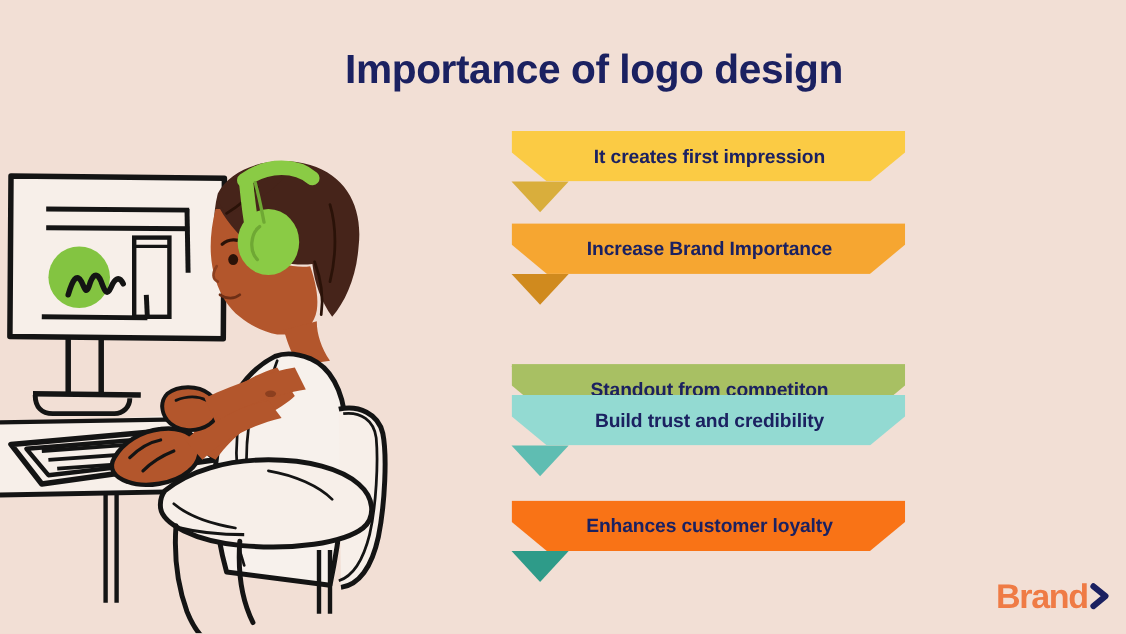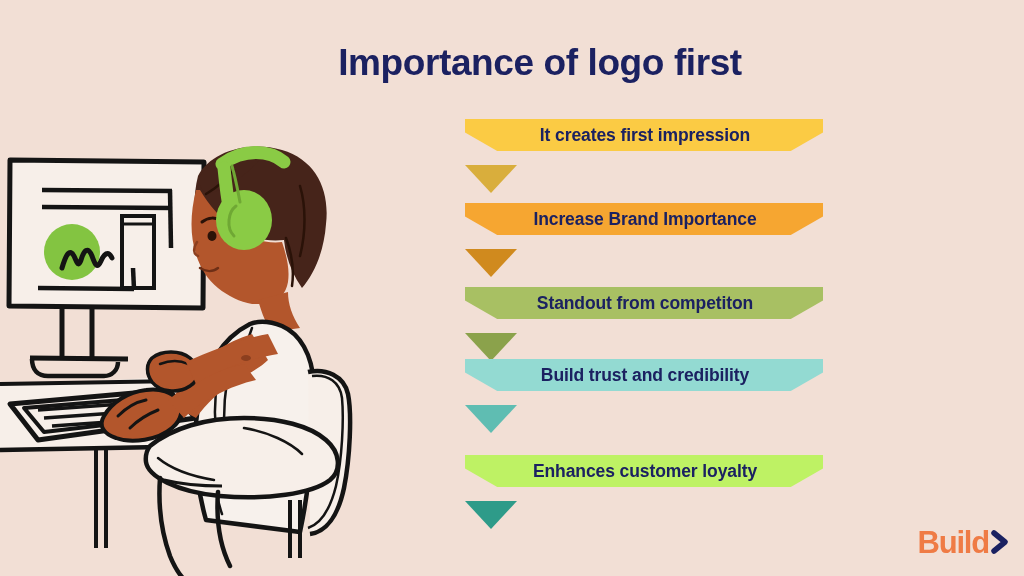--- a/index.html
+++ b/index.html
@@ -58,21 +58,21 @@
     height: 0;
     border-left: 26px solid transparent;
     border-right: 26px solid transparent;
     border-top: 28px solid #000;
   }
   .banner-body {
     position: absolute;
     left: 0;
     top: 0;
     width: 358px;
-    height: 32px;
+    height: 46px;
     -webkit-clip-path: polygon(0 0, 100% 0, 100% 42%, 91% 100%, 9% 100%, 0 42%);
     clip-path: polygon(0 0, 100% 0, 100% 42%, 91% 100%, 9% 100%, 0 42%);
     display: flex;
     align-items: center;
     justify-content: center;
   }
   .banner-label {
     font-size: 17.5px;
     font-weight: bold;
     color: #1b2161;
@@ -111,21 +111,21 @@
     margin-left: 1px;
     display: flex;
     align-items: center;
   }
 </style>
 </head>
 <body>
 
 <div id="slide">
 
-  <div id="title">Importance of logo first</div>
+  <div id="title">Importance of logo design</div>
 
   <div id="illustration">
     <svg width="440" height="448" viewBox="0 0 440 448" xmlns="http://www.w3.org/2000/svg">
       <g>
 
         <rect x="8" y="32" width="196" height="148" fill="#F7EFE9"></rect>
         <path d="M10 32 L204 34 L203 180 L9 178 Z" fill="none" stroke="#141414" stroke-width="5" stroke-linejoin="round"></path>
 
         <path d="M42 62 L172 63" fill="none" stroke="#141414" stroke-width="4.5"></path>
         <path d="M42 79 L172 80" fill="none" stroke="#141414" stroke-width="4.5"></path>
@@ -244,43 +244,43 @@
 
     <div class="banner-row" style="top:84px;">
       <div class="banner-fold" style="border-top-color:#D08A1E;"></div>
       <div class="banner-body" style="background:#F6A631;">
         <span class="banner-label">Increase Brand Importance</span>
       </div>
     </div>
 
     <div class="banner-row" style="top:168px;">
       <div class="banner-fold" style="border-top-color:#8BA24B;"></div>
-      <div class="banner-body" style="background:#A8C063;">
+      <div class="banner-body" style="background:#A8C063;margin-top:44px;">
         <span class="banner-label">Standout from competiton</span>
       </div>
     </div>
 
     <div class="banner-row" style="top:240px;">
       <div class="banner-fold" style="border-top-color:#5FBDB2;"></div>
       <div class="banner-body" style="background:#93DAD2;">
         <span class="banner-label">Build trust and credibility</span>
       </div>
     </div>
 
     <div class="banner-row" style="top:336px;">
       <div class="banner-fold" style="border-top-color:#2E9B89;"></div>
-      <div class="banner-body" style="background:#bef264;">
+      <div class="banner-body" style="background:#f97316;">
         <span class="banner-label">Enhances customer loyalty</span>
       </div>
     </div>
 
   </div>
 
   <div id="logo">
-    <span id="logo-word">Build</span>
+    <span id="logo-word">Brand</span>
     <span id="logo-chevron">
       <svg width="20" height="28" viewBox="0 0 20 28" xmlns="http://www.w3.org/2000/svg">
         <path d="M4 5 L15 14 L4 23" fill="none" stroke="#1B2161" stroke-width="5.5" stroke-linecap="round" stroke-linejoin="round"></path>
       </svg>
     </span>
   </div>
 
 </div>
 
 </body></html>

